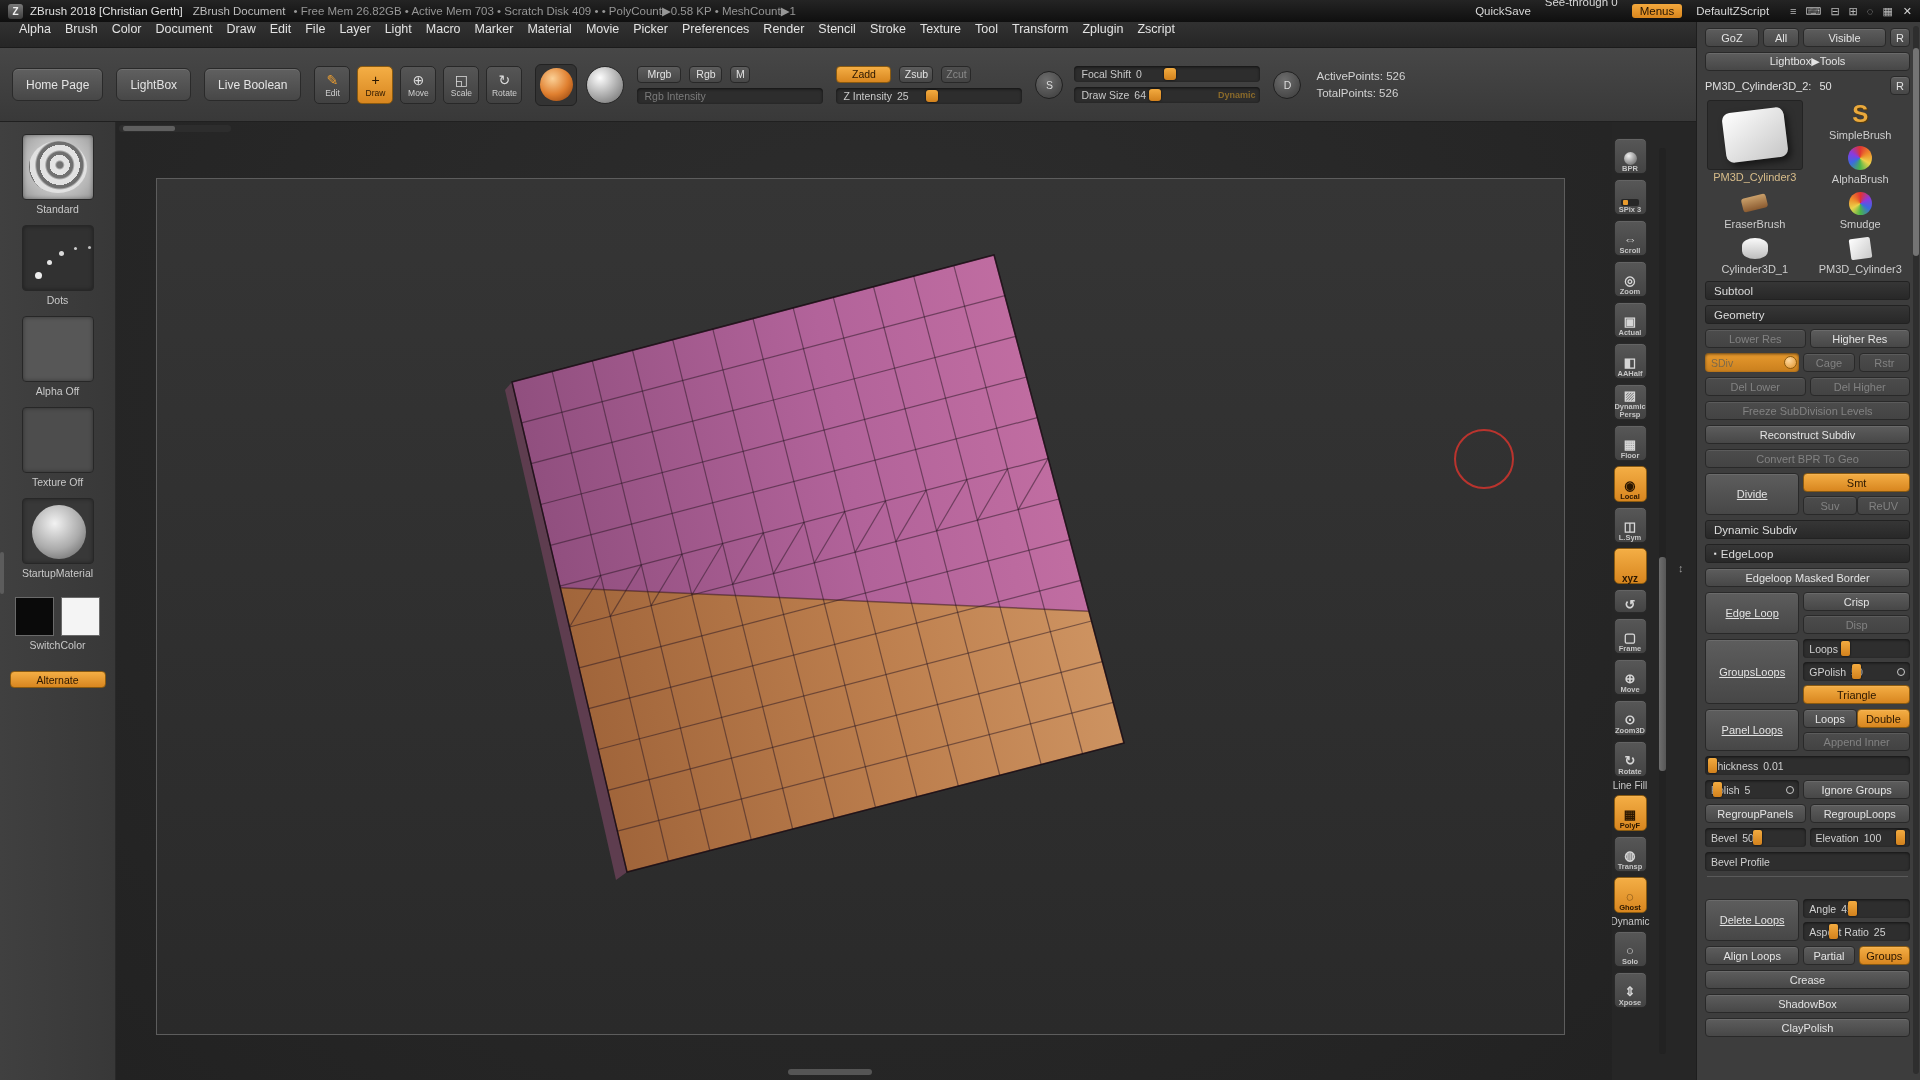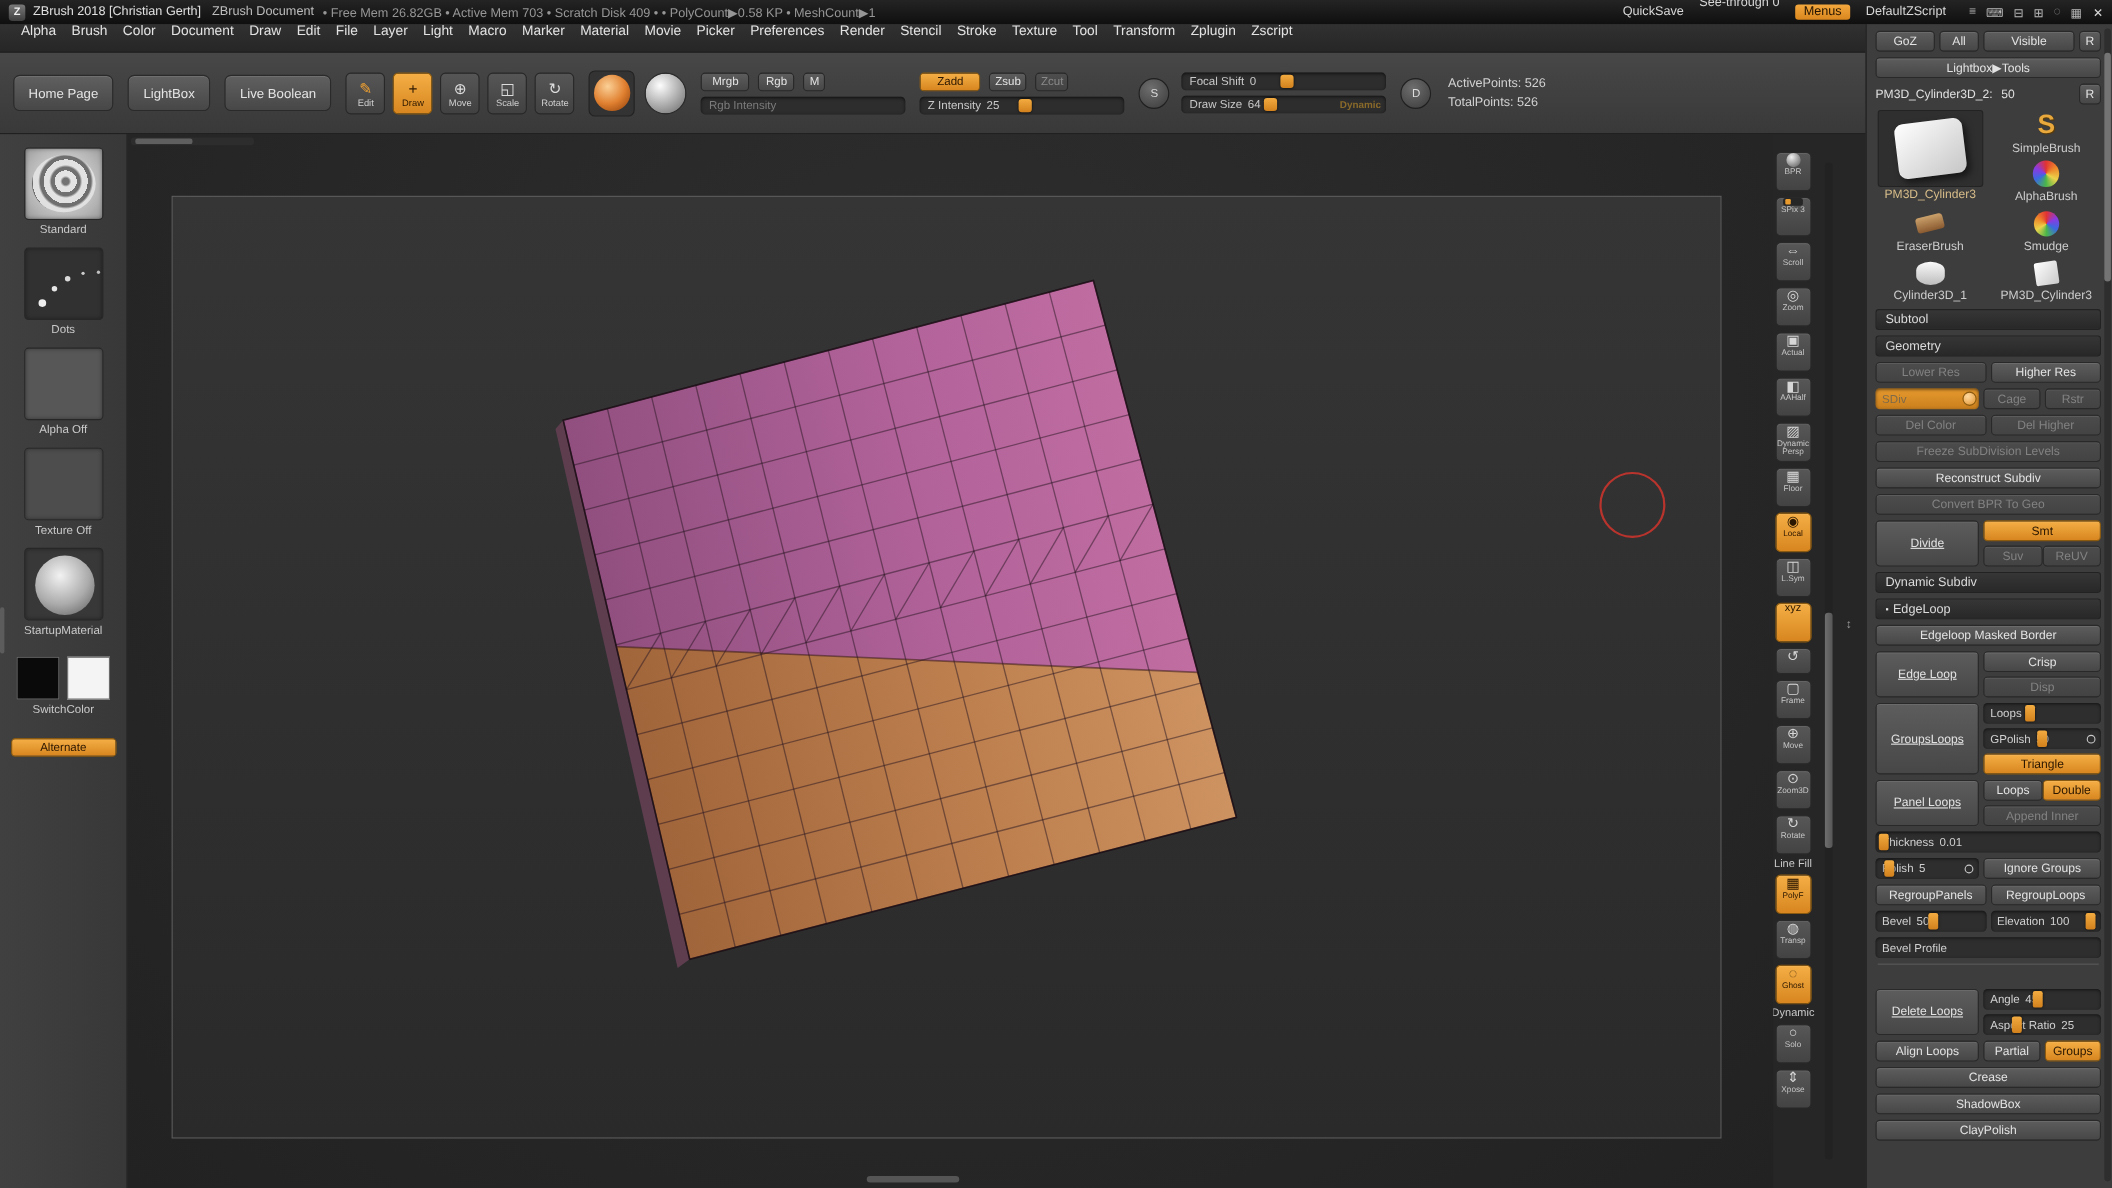--- a/index.html
+++ b/index.html
@@ -18,21 +18,21 @@
   .tb-menus { background:linear-gradient(#f3a83d,#d9861d); color:#241300; padding:1px 8px; border-radius:3px; margin-left:14px; }
   .tb-icons { display:flex; align-items:center; margin-left:12px; }
   .tb-icons span { color:#b8b8b8; margin-left:9px; font-size:11px; }
   .tb-close { color:#d5d5d5; font-size:11px; margin-left:10px; }
 
   
   .below { display:flex; height:1058px; }
   .left-col { width:1696px; display:flex; flex-direction:column; }
 
   
-  .menubar { height:26px; background:linear-gradient(#313131,#262626); border-bottom:1px solid #1b1b1b; display:flex; align-items:flex-end; padding:12px 12px; }
+  .menubar { height:26px; background:linear-gradient(#313131,#262626); border-bottom:1px solid #1b1b1b; display:flex; align-items:flex-start; padding:0 12px; }
   .menu-item { padding:0 7px; font-size:12.5px; color:#e3e3e3; white-space:nowrap; }
 
   
   .topshelf { height:74px; background:linear-gradient(#474747,#393939); border-bottom:1px solid #202020; display:flex; align-items:center; padding:0 12px; position:relative; }
   .ts-big { height:33px; padding:0 13px; margin-right:13px; border-radius:6px; background:linear-gradient(#606060,#474747); border:1px solid #2a2a2a; box-shadow:inset 0 1px 0 rgba(255,255,255,.1); color:#e4e4e4; font-size:12px; display:flex; align-items:center; white-space:nowrap; }
   .ts-tools { display:flex; gap:7px; margin-right:13px; }
   .ts-tool { width:36px; height:38px; border-radius:5px; background:linear-gradient(#565656,#414141); border:1px solid #282828; display:flex; flex-direction:column; align-items:center; justify-content:center; color:#dcdcdc; }
   .ts-tool .ic { font-size:14px; line-height:16px; }
   .ts-tool .lb { font-size:8.5px; color:#cfcfcf; }
   .ts-tool.edit .ic { color:#f0a030; }
@@ -85,21 +85,21 @@
   .sb-scroll { position:absolute; left:0; top:430px; width:4px; height:42px; background:#5c5c5c; border-radius:2px; }
 
   
   .canvas { flex:1; position:relative; background:radial-gradient(ellipse at 50% 28%, #2e2e2e, #222); overflow:hidden; }
   .document { position:absolute; left:40px; top:56px; width:1409px; height:857px; border:1px solid #5d5d5d; background:linear-gradient(#353535,#2a2a2a); }
   #mesh { position:absolute; left:0; top:0; width:1496px; height:958px; pointer-events:none; }
   .c-hscroll { position:absolute; left:672px; bottom:5px; width:84px; height:6px; background:#555; border-radius:3px; }
 
   
   .shelf-col { width:36px; padding-top:16px; display:flex; flex-direction:column; align-items:center; }
-  .shelf-btn { width:33px; height:36px; margin-bottom:5px; border-radius:5px; background:linear-gradient(#575757,#434343); border:1px solid #292929; box-shadow:inset 0 1px 0 rgba(255,255,255,.08); display:flex; flex-direction:column; align-items:center; justify-content:flex-start; color:#d6d6d6; }
+  .shelf-btn { width:33px; height:36px; margin-bottom:5px; border-radius:5px; background:linear-gradient(#575757,#434343); border:1px solid #292929; box-shadow:inset 0 1px 0 rgba(255,255,255,.08); display:flex; flex-direction:column; align-items:center; justify-content:flex-end; color:#d6d6d6;font-weight:bold; }
   .shelf-btn .sicon { font-size:13px; line-height:14px; }
   .shelf-btn .slabel { font-size:7.5px; color:#c6c6c6; text-align:center; line-height:8px; }
   .shelf-btn.active { background:linear-gradient(#f4ae45,#d8861f); border-color:#8a5a10; }
   .shelf-btn.active .sicon, .shelf-btn.active .slabel { color:#2b1700; }
   .shelf-text { font-size:10px; color:#c9c9c9; margin:-2px 0 4px; }
   .bpr-ball { width:13px; height:13px; border-radius:50%; background:radial-gradient(circle at 36% 30%, #f0f0f0, #8d8d8d 62%, #555); }
   .mini-sld { width:18px; height:7px; background:#262626; border-radius:2px; position:relative; }
   .mini-sld::after { content:""; position:absolute; left:2px; top:1px; width:5px; height:5px; background:#e99b2d; border-radius:1px; }
 
   
@@ -569,21 +569,21 @@
     </div>
     <div class="trow">
       <div class="sld orgfill" style="flex:0 0 46%">
         <span>SDiv</span>
         <span class="kbround"></span>
       </div>
       <div class="btn dis fx1">Cage</div>
       <div class="btn dis fx1">Rstr</div>
     </div>
     <div class="trow">
-      <div class="btn dis fx1">Del Color</div>
+      <div class="btn dis fx1">Del Lower</div>
       <div class="btn dis fx1">Del Higher</div>
     </div>
     <div class="trow">
         <div class="btn dis full">Freeze SubDivision Levels</div>
       </div>
     <div class="trow">
         <div class="btn full">Reconstruct Subdiv</div>
       </div>
     <div class="trow">
         <div class="btn dis full">Convert BPR To Geo</div>

